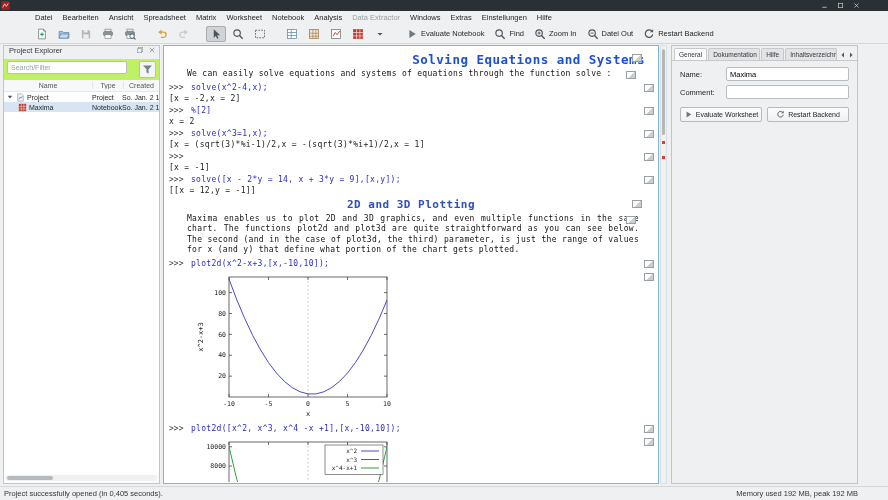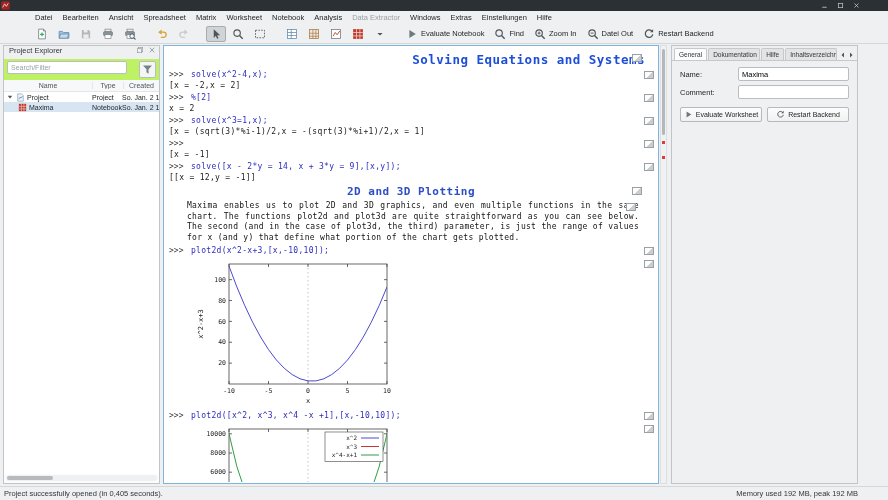--- a/index.html
+++ b/index.html
@@ -72,21 +72,21 @@
   .ws-mark{position:absolute;left:1px;right:1px;height:3px;background:#e23b3b}
   
   #maxima-dock{left:671px;top:45px;width:187px;height:439px;background:#eff0f1;display:flex;flex-direction:column}
   #md-tabs{display:flex;align-items:flex-end;height:14px;padding:0 2px;border-bottom:1px solid #c6c9cb;background:#eff0f1}
   .tab{font-size:6.5px;padding:2px 4px;border:1px solid #c6c9cb;border-bottom:none;border-radius:2px 2px 0 0;
        background:#e2e4e5;color:#31363b;max-width:52px;overflow:hidden;white-space:nowrap;margin-right:1px}
   .tab.active{background:#fcfcfc}
   .tab-arrow{width:8px;height:10px;padding:0;border:none;background:transparent}
   #md-tabspacer{flex:1}
   #md-content{padding:6px 8px;display:flex;flex-direction:column;gap:4px}
-  .field-row{display:flex;align-items:center;gap:20px;font-size:7.5px;color:#232629}
+  .field-row{display:flex;align-items:center;gap:8px;font-size:7.5px;color:#232629}
   .field-row label{width:38px;flex:none}
   .field-row input{flex:1;height:12px;border:1px solid #b9bdc0;border-radius:2px;background:#fff;
                    font-family:"Liberation Sans",sans-serif;font-size:7.5px;padding:0 3px;min-width:0}
   .btn-row{display:flex;gap:5px;margin-top:4px}
   .panel-btn{flex:1;height:15px;border:1px solid #b6babd;border-radius:2px;background:linear-gradient(#fdfdfd,#f0f1f1);
              display:flex;align-items:center;justify-content:center;gap:3px;font-family:"Liberation Sans",sans-serif;
              font-size:7px;color:#232629;white-space:nowrap;overflow:hidden}
   .panel-btn .ico{width:9px;height:9px;flex:none}
   
   #statusbar{position:absolute;left:0;right:0;bottom:0;height:14px;display:flex;align-items:center;
@@ -384,20 +384,21 @@
       </div>
     </div>
   <div id="pe-hscroll">
     <div class="handle"></div>
   </div>
 </div>
 
 <div id="worksheet">
   <div id="ws-content">
       <div class="cell cell-title">Solving Equations and Systems<span class="cell-marker"></span></div>
+      <div class="cell cell-text">We can easily solve equations and systems of equations through the function solve :<span class="cell-marker"></span></div>
       <div class="cell cell-input">
         <span class="prompt">&gt;&gt;&gt;</span>
         <span class="code">solve(x^2-4,x);</span>
         <span class="cell-marker"></span>
       </div>
       <div class="cell cell-output">[x = -2,x = 2]</div>
       <div class="cell cell-input">
         <span class="prompt">&gt;&gt;&gt;</span>
         <span class="code">%[2]</span>
         <span class="cell-marker"></span>

